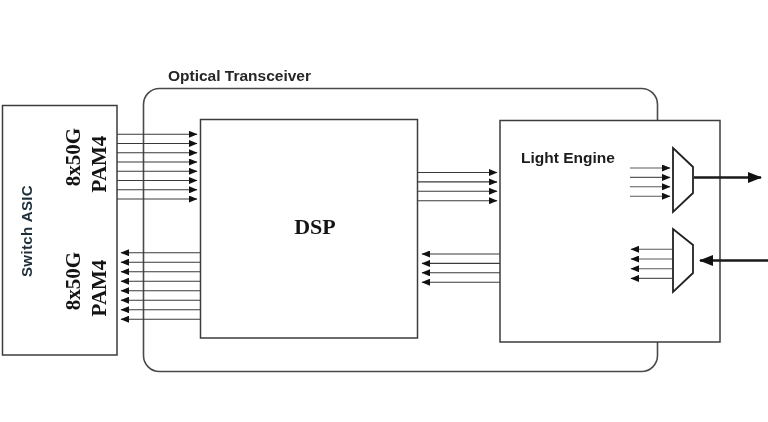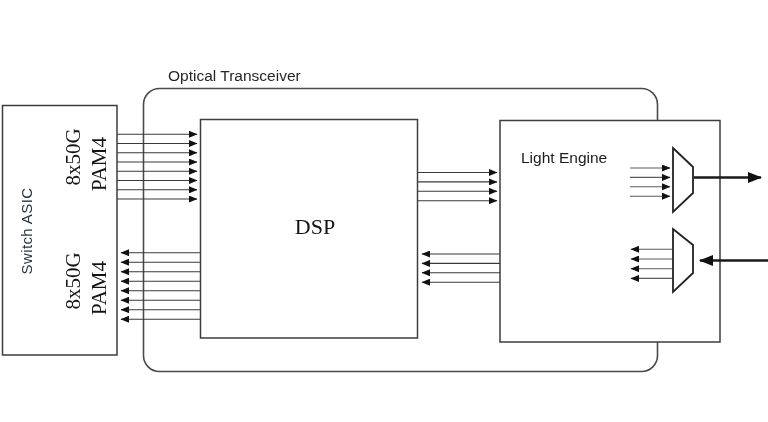--- a/index.html
+++ b/index.html
@@ -1,20 +1,20 @@
 <!DOCTYPE html>
 <html style="--line: #3a3a3a; --line-gray: #5a5a5a; --head: #111111; --border: #3d3d3d; --outer: #4a4a4a; --bg: #ffffff;"><head>
 <meta charset="utf-8">
 <style>
   :root{
     --line:#3a3a3a; --line-gray:#5a5a5a; --head:#111111;
     --border:#3d3d3d; --outer:#4a4a4a; --bg:#ffffff;
   }
   html,body{margin:0;padding:0;background:var(--bg);}
-  .stage{position:relative;width:768px;height:422px;background:var(--bg);overflow:hidden;}
+  .stage{position:relative;width:768px;height:422px;background:var(--bg);overflow:hidden;font-weight:bold;}
   svg{display:block;}
   .box{fill:#ffffff;stroke:var(--border);stroke-width:1.5;}
   .outer-box{fill:none;stroke:var(--outer);stroke-width:1.6;}
   .trapezoid{fill:#ffffff;stroke:#222222;stroke-width:1.8;stroke-linejoin:miter;}
   .arrow-thin{stroke:var(--line);stroke-width:1.1;}
   .arrow-thin-gray{stroke:var(--line-gray);stroke-width:1.1;}
   .arrow-thick{stroke:#1a1a1a;stroke-width:2.4;}
   .lbl-sans{font-family:"Liberation Sans","DejaVu Sans",sans-serif;fill:#262626;}
   .lbl-serif{font-family:"Liberation Serif","DejaVu Serif",serif;fill:#141414;}
   .t-title{font-size:15.5px;}

